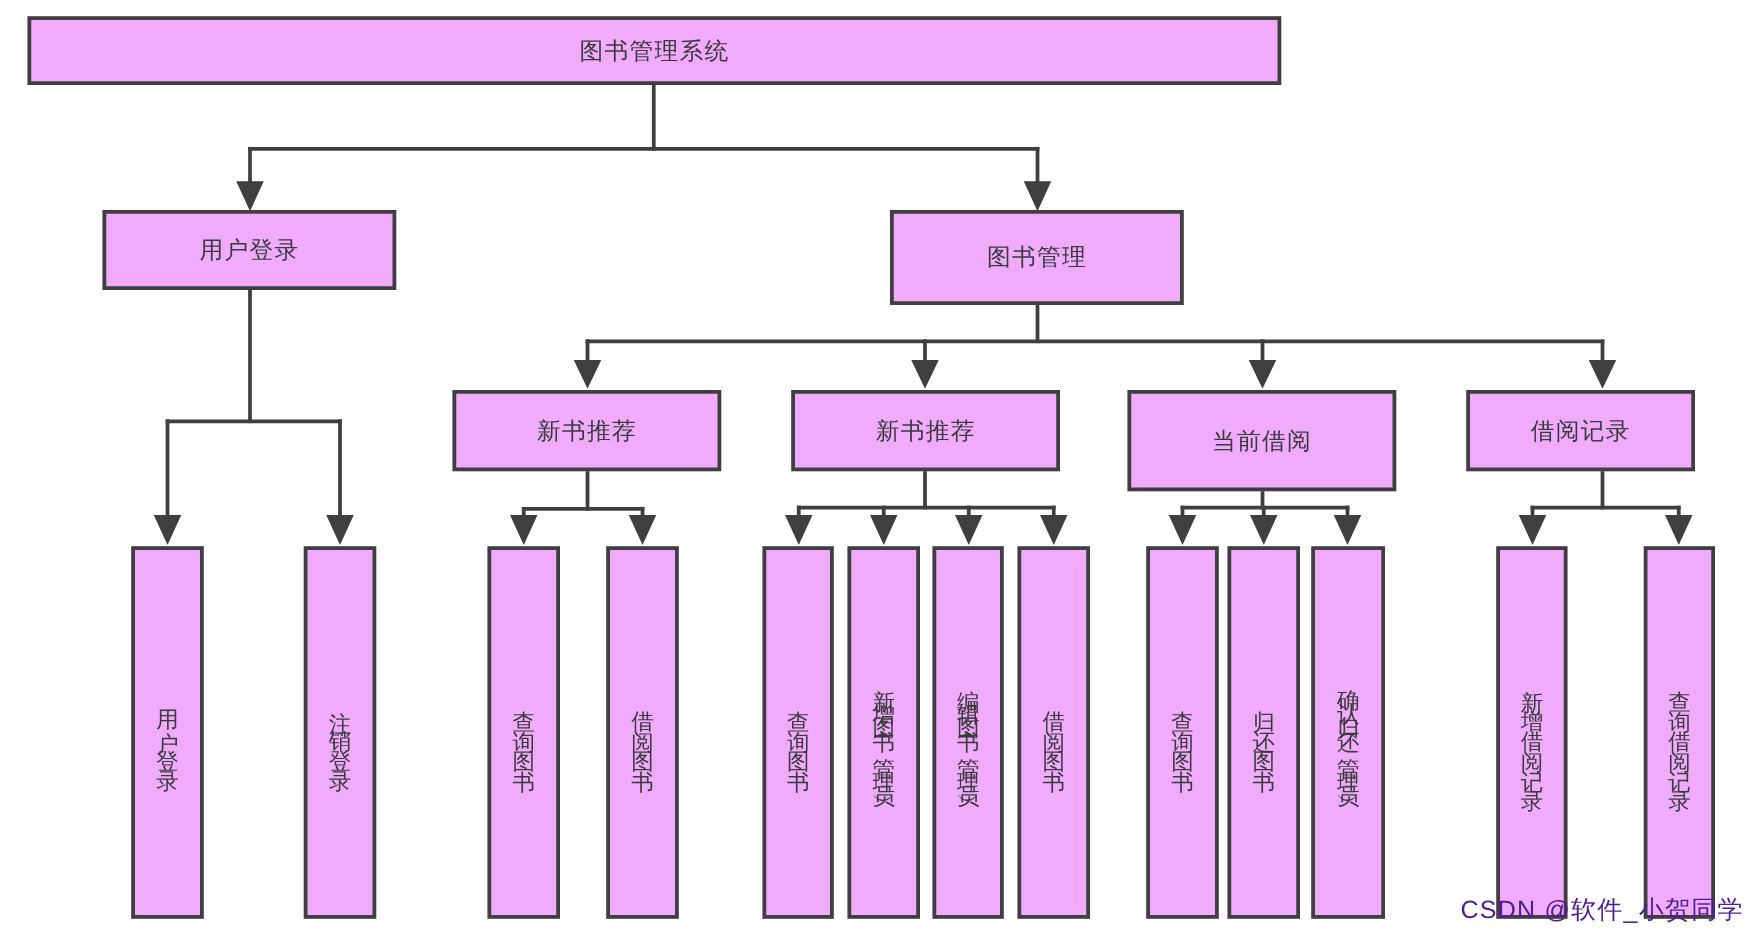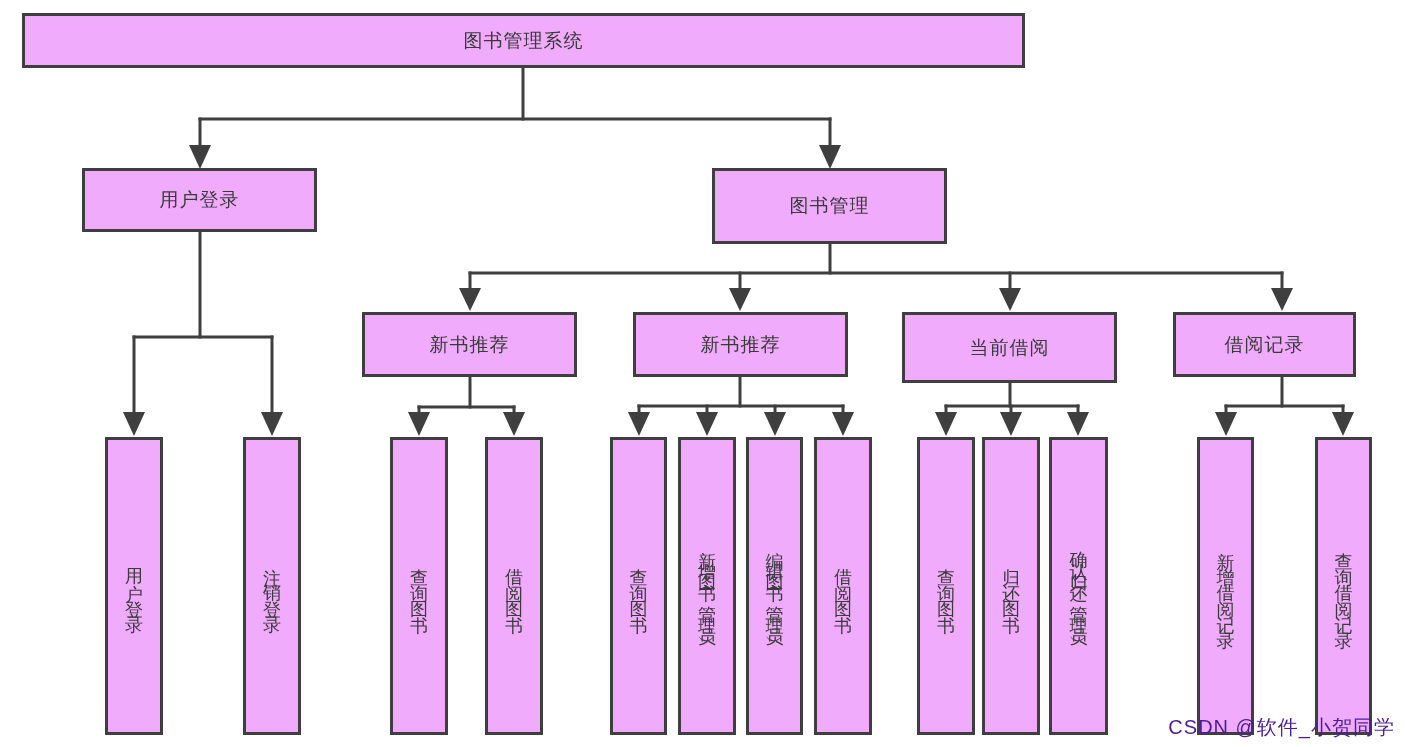--- a/index.html
+++ b/index.html
@@ -92,21 +92,21 @@
     <polygon points="1332,412 1354,412 1343,436"></polygon>
   </svg>
 
   <div class="hbox" style="left:22px;top:13px;width:1003px;height:55px;">图书管理系统</div>
 
   <div class="hbox" style="left:82px;top:168px;width:235px;height:64px;">用户登录</div>
   <div class="hbox" style="left:712px;top:168px;width:235px;height:76px;">图书管理</div>
 
   <div class="hbox" style="left:362px;top:312px;width:215px;height:65px;">新书推荐</div>
   <div class="hbox" style="left:633px;top:312px;width:215px;height:65px;">新书推荐</div>
-  <div class="hbox" style="left:902px;top:312px;width:215px;height:71px;text-align:right;">当前借阅</div>
+  <div class="hbox" style="left:902px;top:312px;width:215px;height:81px;text-align:right;">当前借阅</div>
   <div class="hbox" style="left:1173px;top:312px;width:183px;height:65px;">借阅记录</div>
 
   <div class="vbox" style="left:105px;top:437px;width:58px;height:298px;">
     <span class="vtext">用户登录</span>
   </div>
   <div class="vbox" style="left:243px;top:437px;width:58px;height:298px;">
     <span class="vtext">注销登录</span>
   </div>
 
   <div class="vbox" style="left:390px;top:437px;width:58px;height:298px;">

